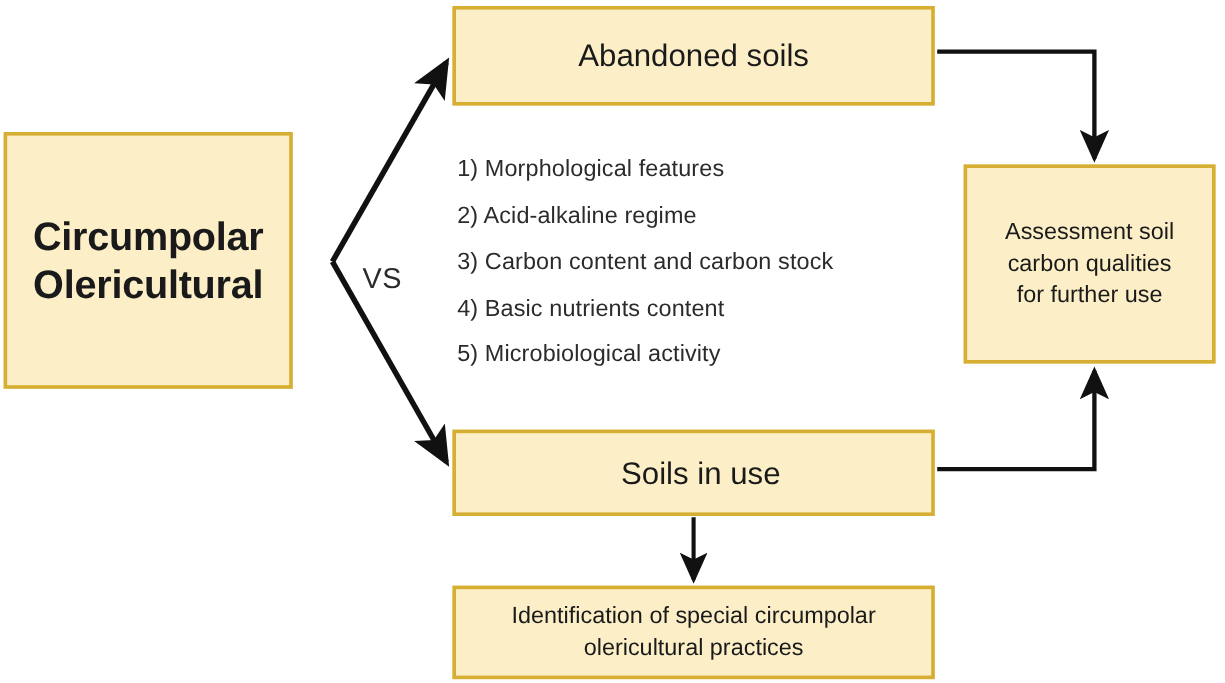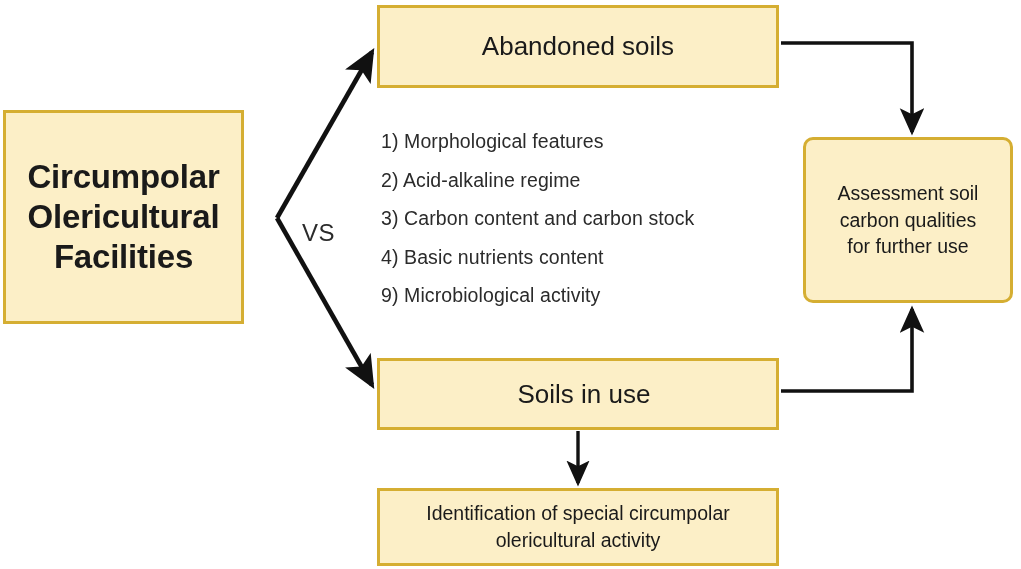--- a/index.html
+++ b/index.html
@@ -63,21 +63,20 @@
     font-size: 26px;
     font-weight: normal;
     padding-left: 12px;
   }
   #node-assessment {
     left: 803px; top: 137px;
     width: 210px; height: 166px;
     font-size: 19.5px;
     font-weight: normal;
     line-height: 1.38;
-    border-radius: 10px;
   }
   #node-identification {
     left: 377px; top: 488px;
     width: 402px; height: 78px;
     font-size: 19.5px;
     font-weight: normal;
     line-height: 1.38;
   }
 
   
@@ -138,21 +137,20 @@
 
     <g>
       <line x1="578" y1="431" x2="578" y2="483" stroke="#111111" stroke-width="3.4" marker-end="url(#arrowMid)"></line>
     </g>
   </svg>
 
   <div class="node" id="node-facilities">
     <div class="node-inner">
       <div>Circumpolar</div>
       <div>Olericultural</div>
-      <div>Facilities</div>
     </div>
   </div>
 
   <div class="node" id="node-abandoned">
     <div class="node-inner">Abandoned soils</div>
   </div>
 
   <div class="node" id="node-soils-in-use">
     <div class="node-inner">Soils in use</div>
   </div>
@@ -161,27 +159,27 @@
     <div class="node-inner">
       <div>Assessment soil</div>
       <div>carbon qualities</div>
       <div>for further use</div>
     </div>
   </div>
 
   <div class="node" id="node-identification">
     <div class="node-inner">
       <div>Identification of special circumpolar</div>
-      <div>olericultural activity</div>
+      <div>olericultural practices</div>
     </div>
   </div>
 
   <div id="vs-label">VS</div>
 
   <div id="criteria-list">
     <div class="criteria-item">1) Morphological features</div>
     <div class="criteria-item">2) Acid-alkaline regime</div>
     <div class="criteria-item">3) Carbon content and carbon stock</div>
     <div class="criteria-item">4) Basic nutrients content</div>
-    <div class="criteria-item">9) Microbiological activity</div>
+    <div class="criteria-item">5) Microbiological activity</div>
   </div>
 
 </div>
 
 </body></html>

